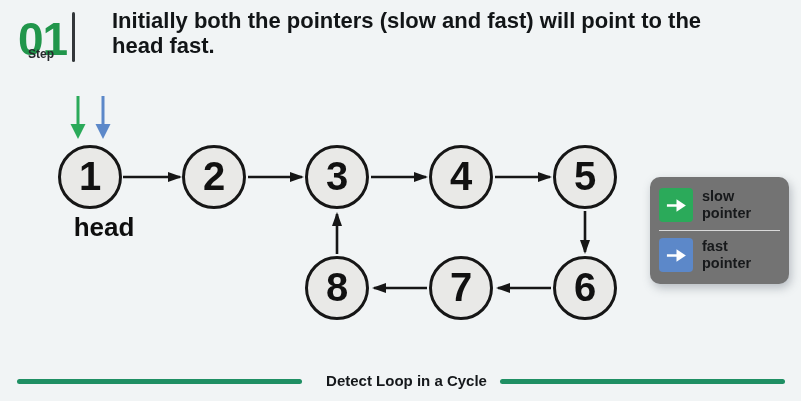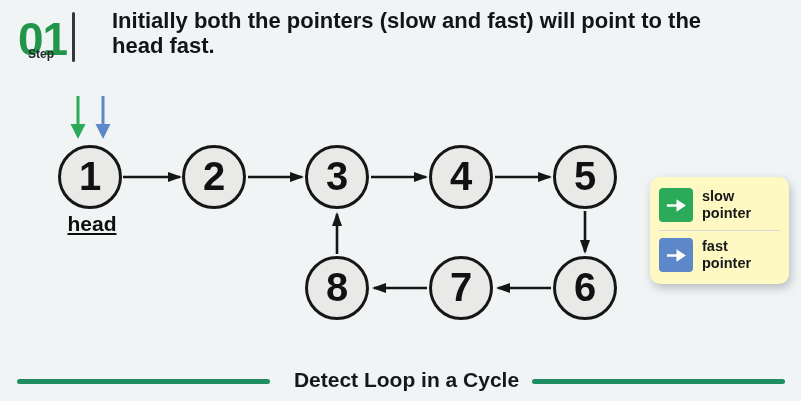--- a/index.html
+++ b/index.html
@@ -37,30 +37,30 @@
   .header-title span{display:block}
 
   
   .node{
     position:absolute;width:64px;height:64px;border-radius:50%;
     background:var(--node-fill);border:3px solid var(--node-border);
     display:flex;align-items:center;justify-content:center;
     font-size:40px;font-weight:700;color:#111;padding-bottom:2px;
   }
   .head-label{
-    position:absolute;left:58px;top:212px;width:68px;text-align:center;
-    font-size:21px;font-weight:700;color:#0e0e0e;text-decoration:underline;
+    position:absolute;left:70px;top:212px;width:68px;text-align:center;
+    font-size:26px;font-weight:700;color:#0e0e0e;
   }
   .diagram-arrows{position:absolute;left:0;top:0;width:801px;height:401px}
   .edge{stroke:#161616;stroke-width:2.6px}
 
   
   .legend{
     position:absolute;left:650px;top:177px;width:139px;
-    background:#fef9c3;border-radius:10px;padding:6px 8px;
+    background:#737373;border-radius:10px;padding:6px 8px;
     box-shadow:2px 4px 10px rgba(110,120,130,.45);
   }
   .legend-row{display:flex;align-items:center;gap:9px;padding:5px 1px}
   .swatch{
     width:34px;height:34px;border-radius:4px;flex:0 0 auto;
     display:flex;align-items:center;justify-content:center;
   }
   .swatch.slow{background:var(--slow-green)}
   .swatch.fast{background:var(--fast-blue)}
   .legend-label{
@@ -68,21 +68,21 @@
   }
   .legend-divider{height:1px;background:#d9d9d9;margin:2px 1px}
 
   
   .footer{
     position:absolute;left:17px;right:16px;top:368px;height:26px;
     display:flex;align-items:center;gap:13px;
   }
   .footer-line{flex:1;height:5px;border-radius:3px;background:var(--line-green)}
   .footer-title{
-    font-size:21px;font-weight:700;color:#15181b;white-space:nowrap;
+    font-size:15px;font-weight:700;color:#15181b;white-space:nowrap;
     padding-bottom:2px;
     margin-left:11px;
   }
 </style>
 </head>
 <body>
 
 <div class="canvas">
 
   <div class="step-number">01</div>

